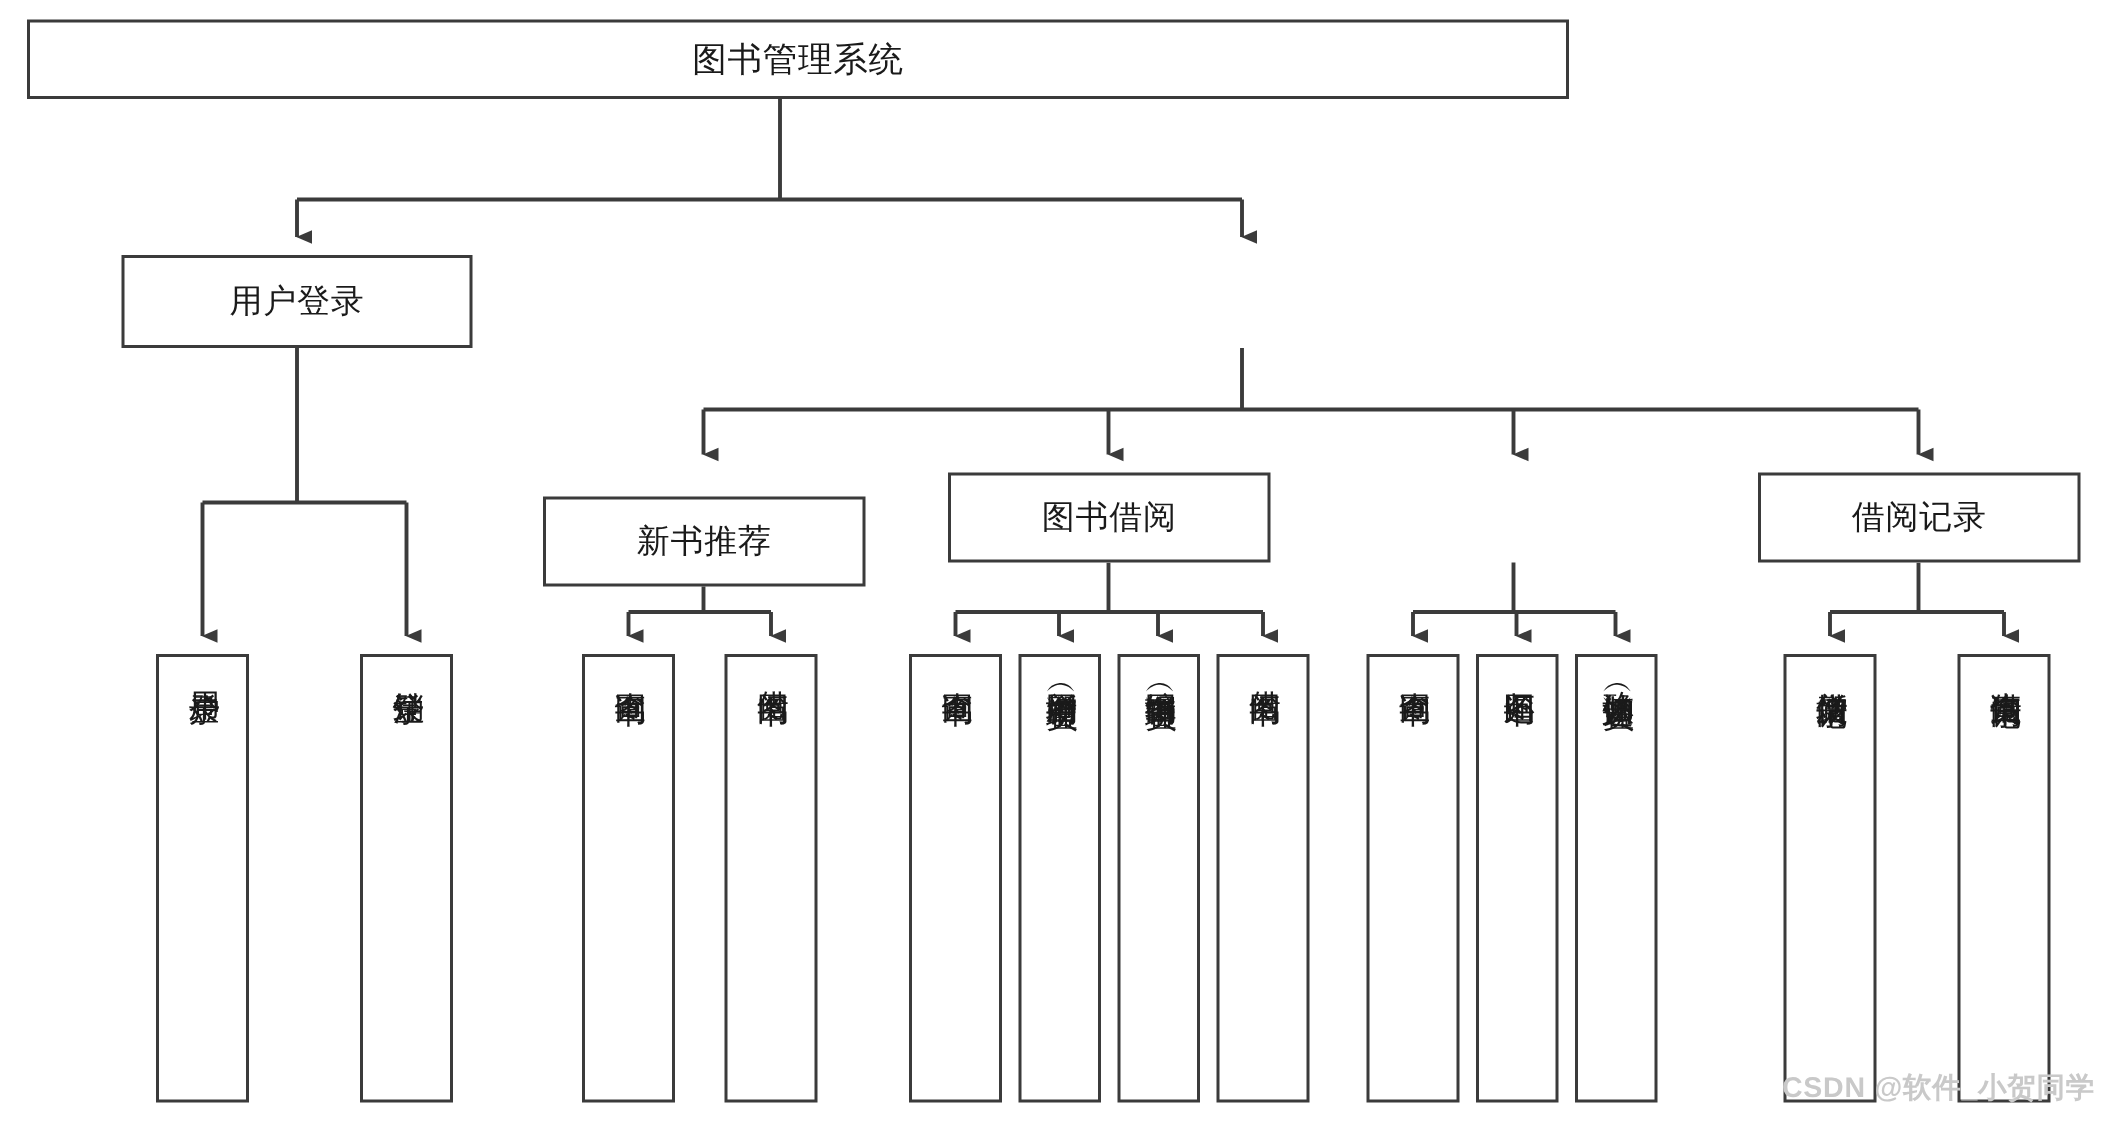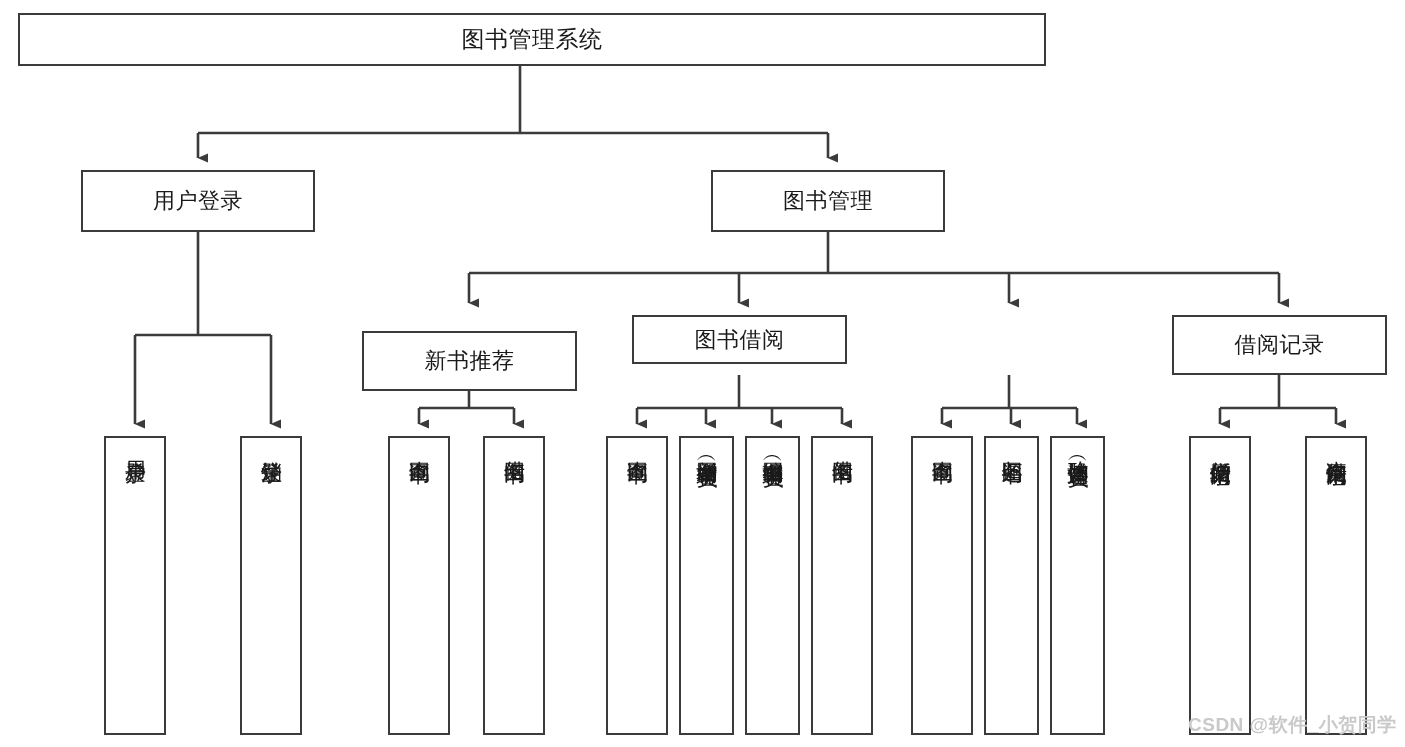--- a/index.html
+++ b/index.html
@@ -134,28 +134,25 @@
     </g>
   </svg>
 
   <div class="node horiz root" style="left:18px; top:13px; width:1028px; height:53px;">
     <span class="lbl">图书管理系统</span>
   </div>
 
   <div class="node horiz" style="left:81px; top:170px; width:234px; height:62px;">
     <span class="lbl">用户登录</span>
   </div>
-  <div class="node horiz" style="left:711px; top:170px; width:234px; height:62px;">
-    <span class="lbl">图书管理</span>
-  </div>
 
   <div class="node horiz" style="left:362px; top:331px; width:215px; height:60px;">
     <span class="lbl">新书推荐</span>
   </div>
-  <div class="node horiz" style="left:632px; top:315px; width:215px; height:49px;">
+  <div class="node horiz" style="left:632px; top:315px; width:215px; height:60px;">
     <span class="lbl">图书借阅</span>
   </div>
   <div class="node horiz" style="left:1172px; top:315px; width:215px; height:60px;">
     <span class="lbl">借阅记录</span>
   </div>
 
   <div class="node leaf" style="left:104px; top:436px; width:62px; height:299px;">
     <span class="lbl">用户登录</span>
   </div>
   <div class="node leaf" style="left:240px; top:436px; width:62px; height:299px;">

